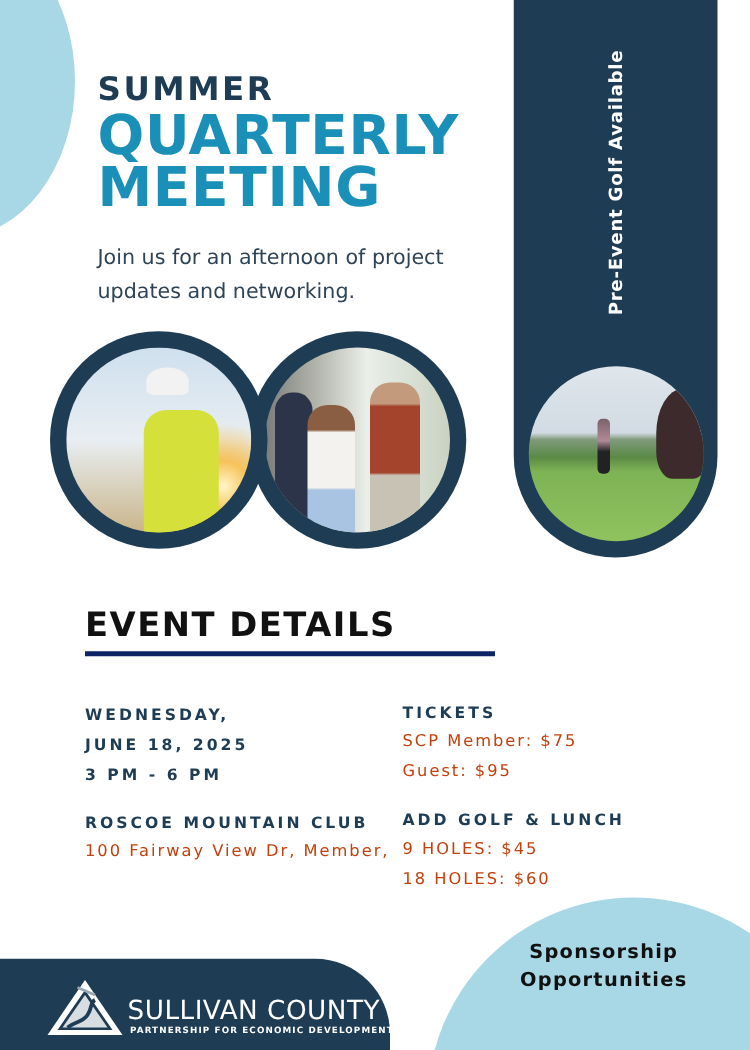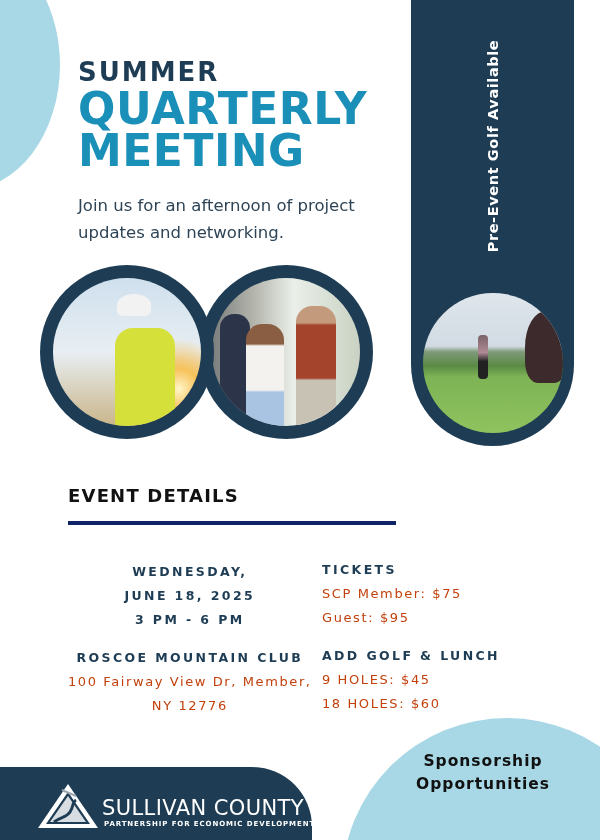--- a/index.html
+++ b/index.html
@@ -76,28 +76,28 @@
   }
   .pc-right .inner {
     background:linear-gradient(90deg,#7b7d7c 0%,#b7b9b0 30%,#eaefe9 55%,#c9d2c2 100%);
   }
   .pc-right .p1 { position:absolute; left:8px; top:36px; width:30px; height:112px; background:#2b3448; border-radius:14px 14px 0 0; }
   .pc-right .p2 { position:absolute; left:34px; top:46px; width:38px; height:110px; background:linear-gradient(180deg,#8a5e42 0%,#8a5e42 18%,#f4f2ee 20%,#f4f2ee 60%,#a9c3e3 62%); border-radius:16px 16px 0 0; }
   .pc-right .p3 { position:absolute; left:84px; top:28px; width:40px; height:120px; background:linear-gradient(180deg,#c49a7d 0%,#c49a7d 14%,#a4442d 16%,#a4442d 60%,#c8c2b5 62%); border-radius:16px 16px 0 0; }
 
   .section-title {
     position:absolute; left:68px; top:485px;
-    font-weight:bold; font-size:18px; letter-spacing:1.2px; color:#111111;
+    font-weight:bold; font-size:27px; letter-spacing:1.2px; color:#111111;
   }
   .section-rule {
     position:absolute; left:68px; top:521px; width:328px; height:4px; background:#0f2367;
   }
 
   .col { position:absolute; }
-  .col-left { left:68px; top:560px;text-align:center; }
+  .col-left { left:68px; top:560px; }
   .col-right { left:322px; top:558px; }
   .lbl {
     font-weight:bold; font-size:12.5px; letter-spacing:2.4px; color:#1e3d55; line-height:24px;
   }
   .val {
     font-size:13px; letter-spacing:1.6px; color:#c2410c; line-height:24px;
   }
   .gap { height:14px; }
 
   .logo-pill {
@@ -161,21 +161,20 @@
 <div class="section-title">EVENT DETAILS</div>
 <div class="section-rule"></div>
 
 <div class="col col-left">
   <div class="lbl">WEDNESDAY,</div>
   <div class="lbl">JUNE 18, 2025</div>
   <div class="lbl">3 PM - 6 PM</div>
   <div class="gap"></div>
   <div class="lbl">ROSCOE MOUNTAIN CLUB</div>
   <div class="val">100 Fairway View Dr, Member,</div>
-  <div class="val">NY 12776</div>
 </div>
 
 <div class="col col-right">
   <div class="lbl">TICKETS</div>
   <div class="val">SCP Member: $75</div>
   <div class="val">Guest: $95</div>
   <div class="gap"></div>
   <div class="lbl">ADD GOLF &amp; LUNCH</div>
   <div class="val">9 HOLES: $45</div>
   <div class="val">18 HOLES: $60</div>

